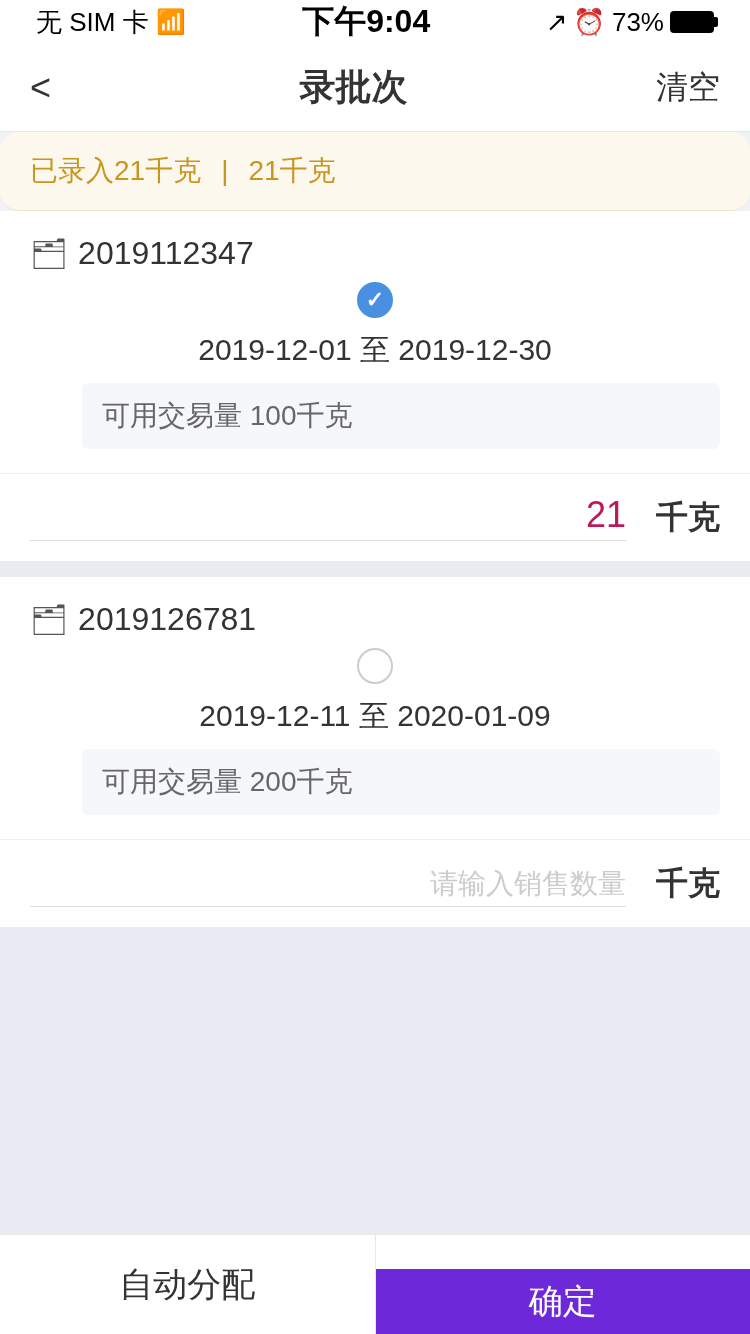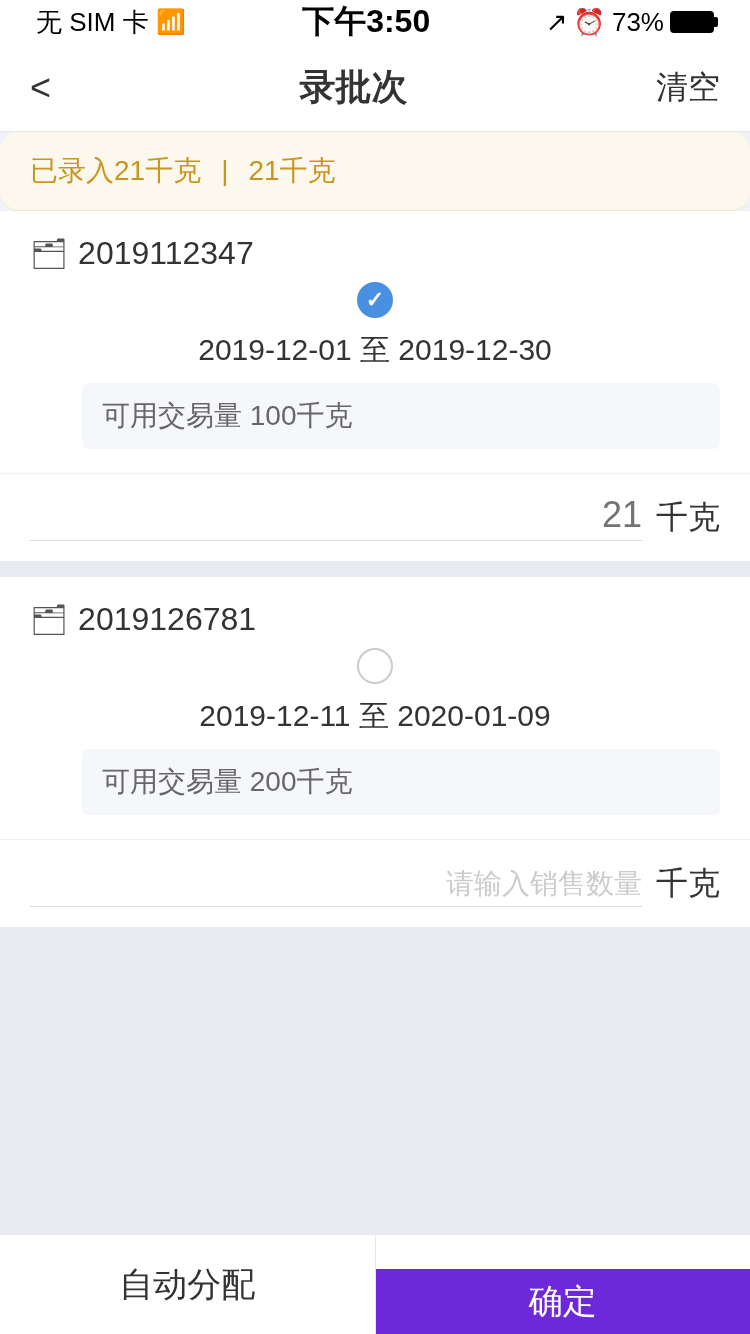--- a/index.html
+++ b/index.html
@@ -186,21 +186,21 @@
       align-items: center;
       justify-content: flex-end;
       padding: 20px 30px;
       gap: 12px;
       background: #fff;
       border-top: 1px solid #f0f0f0;
     }
     .qty-input {
       text-align: right;
       font-size: 36px;
-      color: #737373;
+      color: #be185d;
       border: none;
       outline: none;
       background: transparent;
       flex: 1;
       max-width: 300px;
     }
     .qty-input::placeholder {
       color: #ccc;
       font-size: 28px;
     }
@@ -208,21 +208,22 @@
       display: flex;
       align-items: center;
       justify-content: flex-end;
       flex: 1;
       border-bottom: 1px solid #ddd;
       padding-bottom: 4px;
     }
     .qty-unit {
       font-size: 32px;
       color: #333;
-      margin-left: 2px;
+      margin-left: 18px;
+      font-weight: bold;
     }
 
     
     .section-separator {
       height: 16px;
       background: #e8ecf2;
     }
 
     
     .bottom-area {
@@ -269,21 +270,21 @@
     }
   </style>
 </head>
 <body>
 
 <div class="status-bar">
   <div class="status-left">
     <span>无 SIM 卡</span>
     <span class="wifi-icon">📶</span>
   </div>
-  <div class="status-center">下午3:50</div>
+  <div class="status-center">下午9:04</div>
   <div class="status-right">
     <span>↗</span>
     <span>⏰</span>
     <span>73%</span>
     <span class="battery-bar"></span>
   </div>
 </div>
 
 <div class="nav-bar">
   <span class="nav-back">&lt;</span>

